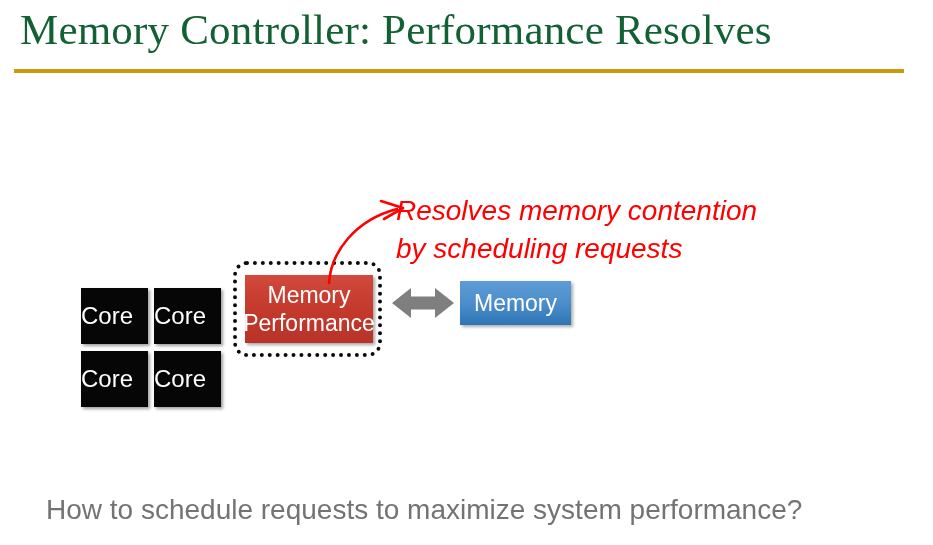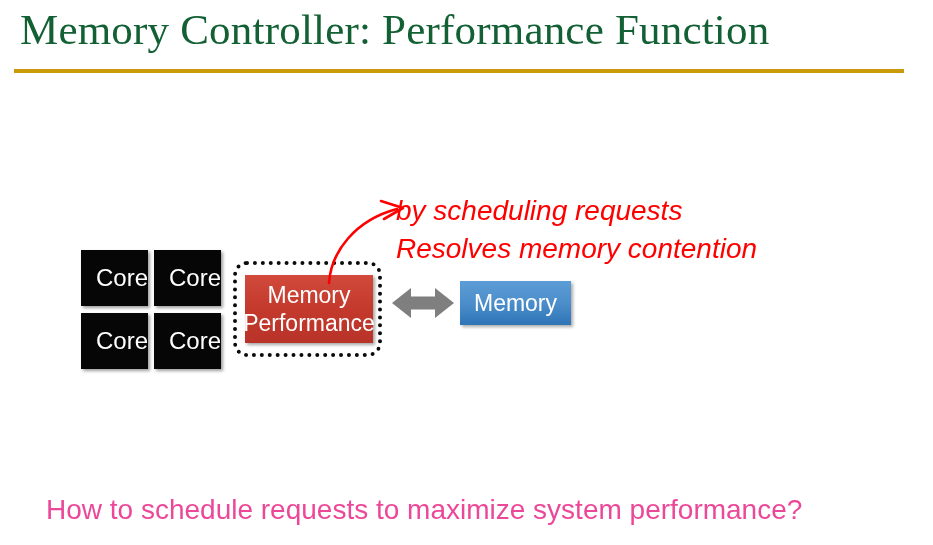--- a/index.html
+++ b/index.html
@@ -47,21 +47,22 @@
   }
 
   .core-box {
     position: absolute;
     width: 67px;
     height: 56px;
     background: #060606;
     box-shadow: 2px 2px 3px rgba(0,0,0,0.38);
     display: flex;
     align-items: center;
-    justify-content: flex-end;
+    justify-content: flex-start;
+    margin-top: 38px;
   }
   .core-label {
     color: #ffffff;
     font-size: 24px;
     line-height: 24px;
     font-family: "Liberation Sans", sans-serif;
   }
   #core-0 { left: 81px;  top: 250px; }
   #core-1 { left: 154px; top: 250px; }
   #core-2 { left: 81px;  top: 313px; }
@@ -144,31 +145,31 @@
     font-family: "Liberation Sans", sans-serif;
   }
   #annotation div { white-space: nowrap; }
 
   
   #bottom-question {
     position: absolute;
     left: 46px;
     top: 492px;
     width: 860px;
-    color: #ec4899;
+    color: #737373;
     font-size: 28px;
     line-height: 36px;
     font-family: "Liberation Sans", sans-serif;
     white-space: nowrap;
   }
 </style>
 </head>
 <body>
 
-<div id="slide-title">Memory Controller: Performance Function</div>
+<div id="slide-title">Memory Controller: Performance Resolves</div>
 <div id="title-rule"></div>
 
 <div id="diagram">
 
   <div class="core-box" id="core-0">
     <span class="core-label">Core</span>
   </div>
   <div class="core-box" id="core-1">
     <span class="core-label">Core</span>
   </div>
@@ -193,19 +194,19 @@
   <div id="mem-box">
     <span class="mem-label">Memory</span>
   </div>
 
   <svg id="callout-arrow" viewBox="0 0 130 95">
     <path d="M 44 93 C 46 62, 70 30, 112 19" stroke="#FF0000" stroke-width="2.6" fill="none" stroke-linecap="round"></path>
     <path d="M 96 11 L 118 18 L 99 29" stroke="#FF0000" stroke-width="2.6" fill="none" stroke-linecap="round" stroke-linejoin="round"></path>
   </svg>
 
   <div id="annotation">
+    <div>Resolves memory contention</div>
     <div>by scheduling requests</div>
-    <div>Resolves memory contention</div>
   </div>
 
 </div>
 
 <div id="bottom-question">How to schedule requests to maximize system performance?</div>
 
 </body></html>

